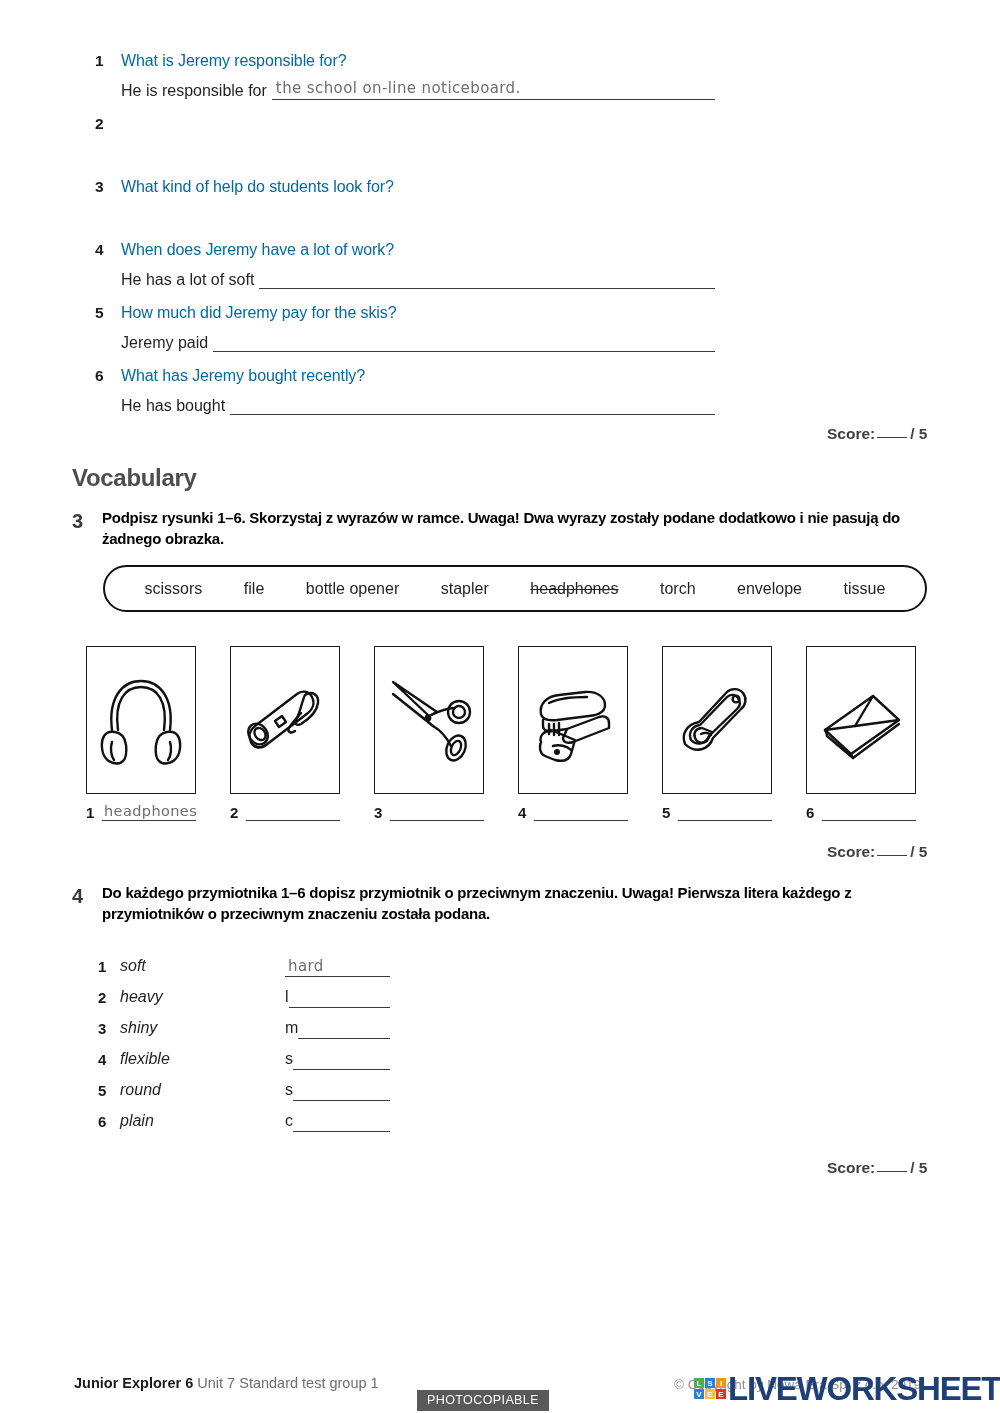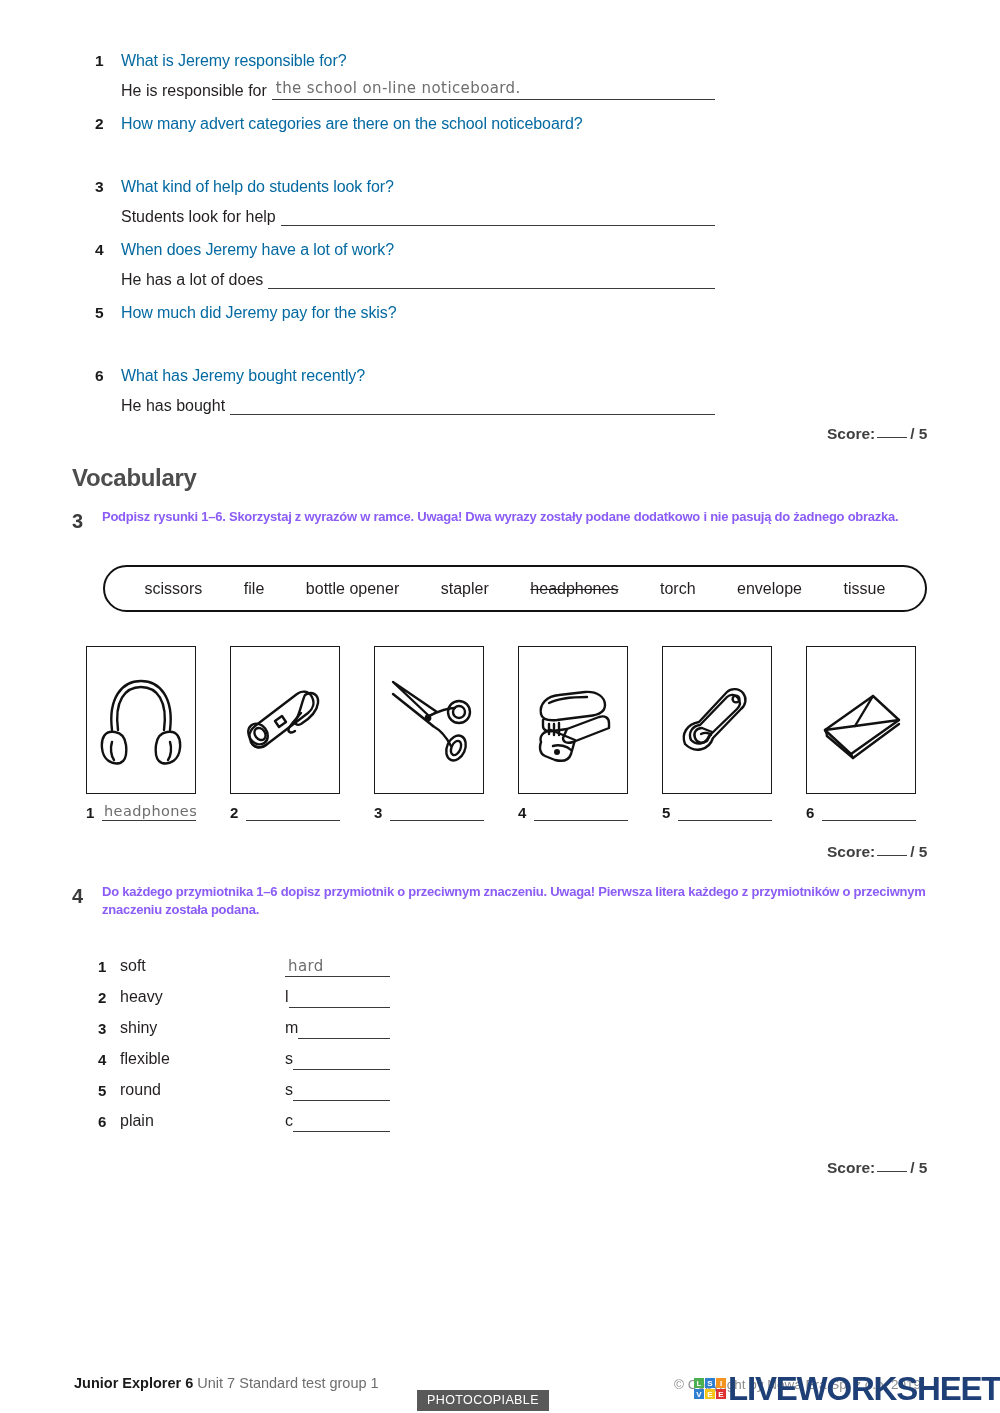--- a/index.html
+++ b/index.html
@@ -107,24 +107,24 @@
     display: flex;
   }
   .exnum {
     flex: 0 0 30px;
     font-size: 20px;
     font-weight: bold;
     color: #3a3a3a;
     line-height: 1.35;
   }
   .exinstr {
-    font-size: 13px;
+    font-size: 15px;
     font-weight: bold;
     line-height: 1.38;
-    color: #8b5cf6;
+    color: #000000;
     letter-spacing: -0.25px;
   }
 
   
   .wordbank {
     position: absolute;
     left: 103px;
     width: 824px;
     height: 47px;
     border: 2.2px solid #111;
@@ -210,20 +210,21 @@
     font-weight: bold;
     color: #1a1a1a;
     padding-bottom: 2px;
   }
   .adjword {
     width: 165px;
     flex: 0 0 165px;
     font-size: 16px;
     color: #231f20;
     padding-bottom: 2px;
+    font-style: italic;
   }
   .adjans {
     width: 105px;
     flex: 0 0 105px;
     display: flex;
     align-items: flex-end;
   }
   .adjhint {
     font-size: 16px;
     color: #231f20;
@@ -327,54 +328,53 @@
       <div class="alead">He is responsible for</div>
       <div class="aline">
         <span class="hand">the school on-line noticeboard.</span>
       </div>
     </div>
   </div>
 
   <div class="qblock" style="top:115px;">
     <div class="qrow">
       <div class="qnum">2</div>
-      <div class="qtext">How many advert categories are there on the school noticeboard?</div>
     </div>
   </div>
 
   <div class="qblock" style="top:178px;">
     <div class="qrow">
       <div class="qnum">3</div>
       <div class="qtext">What kind of help do students look for?</div>
     </div>
-    <div class="arow">
-      <div class="alead">Students look for help</div>
-      <div class="aline">
-        <span class="hand"></span>
-      </div>
-    </div>
   </div>
 
   <div class="qblock" style="top:241px;">
     <div class="qrow">
       <div class="qnum">4</div>
       <div class="qtext">When does Jeremy have a lot of work?</div>
     </div>
     <div class="arow">
-      <div class="alead">He has a lot of does</div>
+      <div class="alead">He has a lot of soft</div>
       <div class="aline">
         <span class="hand"></span>
       </div>
     </div>
   </div>
 
   <div class="qblock" style="top:304px;">
     <div class="qrow">
       <div class="qnum">5</div>
       <div class="qtext">How much did Jeremy pay for the skis?</div>
+    </div>
+    <div class="arow">
+      <div class="alead">Jeremy paid</div>
+      <div class="aline">
+        <span class="hand"></span>
+      </div>
     </div>
   </div>
 
   <div class="qblock" style="top:367px;">
     <div class="qrow">
       <div class="qnum">6</div>
       <div class="qtext">What has Jeremy bought recently?</div>
     </div>
     <div class="arow">
       <div class="alead">He has bought</div>

